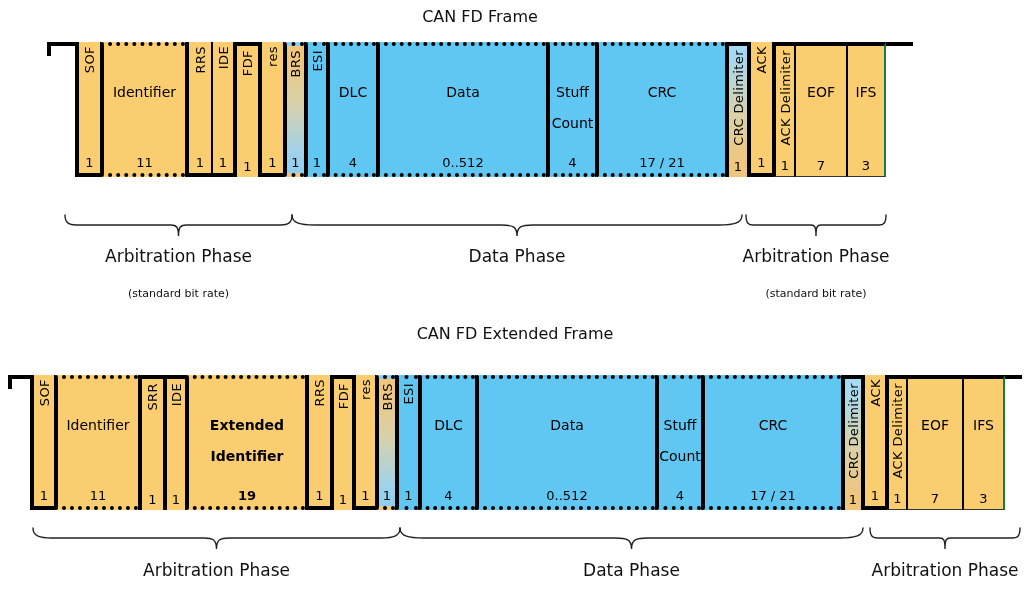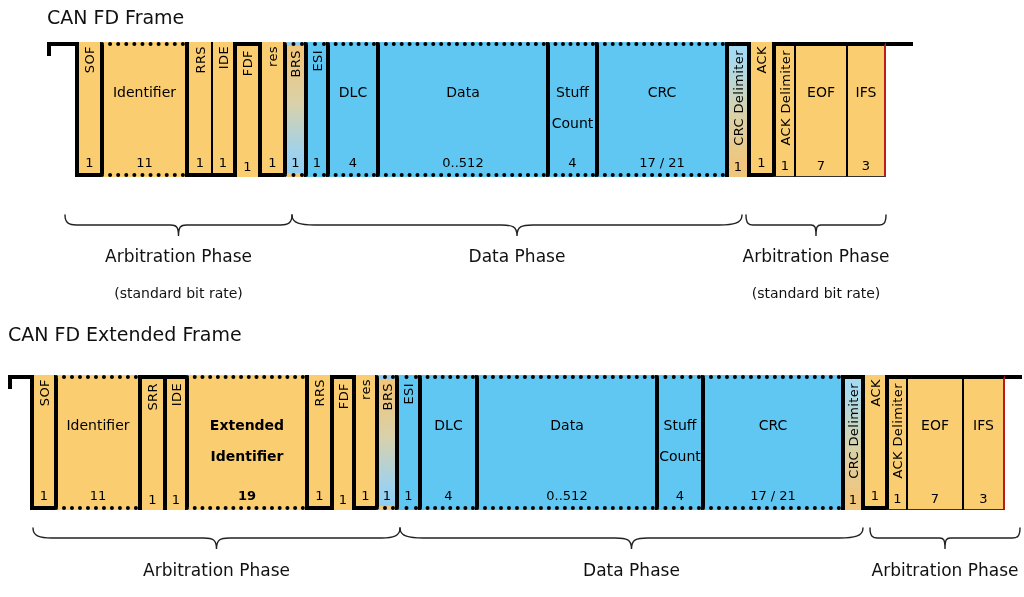--- a/index.html
+++ b/index.html
@@ -1,55 +1,55 @@
 <!DOCTYPE html>
 <html style="--orange: #FACD71; --blue: #5FC7F2;"><head>
 <meta charset="utf-8">
 <style>
   html,body{margin:0;padding:0;background:#fff;}
   #canvas{
     position:relative;width:1024px;height:597px;overflow:hidden;background:#fff;
     font-family:"DejaVu Sans","Liberation Sans",sans-serif;color:#000;
   }
-  .title{position:absolute;text-align:left;font-size:19px;line-height:30px;color:#111;}
+  .title{position:absolute;text-align:center;font-size:16px;line-height:30px;color:#111;}
   .frame-row{position:absolute;display:flex;align-items:stretch;height:135px;}
   .lead,.trail{flex:0 0 auto;height:135px;border-top:4px solid #000;position:relative;box-sizing:border-box;}
   .nub{position:absolute;left:0;top:0;width:4px;height:10px;background:#000;}
   .cell{
     position:relative;box-sizing:border-box;height:135px;flex:0 0 auto;
     display:flex;justify-content:center;align-items:flex-start;
   }
   .fill-orange{background:var(--orange,#FACD71);}
   .fill-blue{background:var(--blue,#5FC7F2);}
   .fill-o2b{background:linear-gradient(180deg,#F0C67C 8%,#D9D1A9 45%,#9ED2EE 85%,#8ECEF0 100%);}
   .fill-b2o{background:linear-gradient(180deg,#A6D9F2 8%,#D9D1A9 52%,#F0C67C 90%);}
   .bt-solid{border-top:4px solid #000;}
   .bt-dot{border-top:4px dotted #000;}
   .bt-none{border-top:none;}
   .bb-solid{border-bottom:4px solid #000;}
   .bb-dot{border-bottom:4px dotted #000;}
   .bb-thin{border-bottom:1px solid #333;}
   .bb-none{border-bottom:none;}
   .bl-thick{border-left:4px solid #000;}
   .bl-thin{border-left:2px solid #000;}
-  .br-thin{border-right:2px solid #b91c1c;}
+  .br-thin{border-right:2px solid #15803d;}
   .vlabel{
     writing-mode:vertical-rl;transform:rotate(180deg);
     font-size:13px;margin-top:4px;letter-spacing:.4px;white-space:nowrap;
   }
   .hlabel{
     position:absolute;top:31px;left:0;right:0;text-align:center;
     font-size:14px;line-height:31px;white-space:pre-line;
   }
   .bits{position:absolute;bottom:3px;left:0;right:0;text-align:center;font-size:13px;}
   svg.brace{position:absolute;overflow:visible;}
   svg.brace path{fill:none;stroke:#222;stroke-width:1.4;stroke-linecap:round;}
   .phase-wrap{position:absolute;width:340px;text-align:center;}
   .phase-label{display:block;font-size:17px;line-height:21px;color:#111;}
-  .phase-sub{display:block;font-size:14px;line-height:21px;margin-top:16px;color:#111;}
+  .phase-sub{display:block;font-size:11px;line-height:21px;margin-top:16px;color:#111;}
 </style>
 </head>
 <body>
 
 <div id="canvas">
   <div class="title" id="title-0" style="left: 47px; width: 866px; top: 2px;">CAN FD Frame</div>
   <div class="frame-row" style="left: 47px; top: 42px;">
       <div class="lead" style="flex-basis: 28px;">
         <div class="nub"></div>
       </div>

